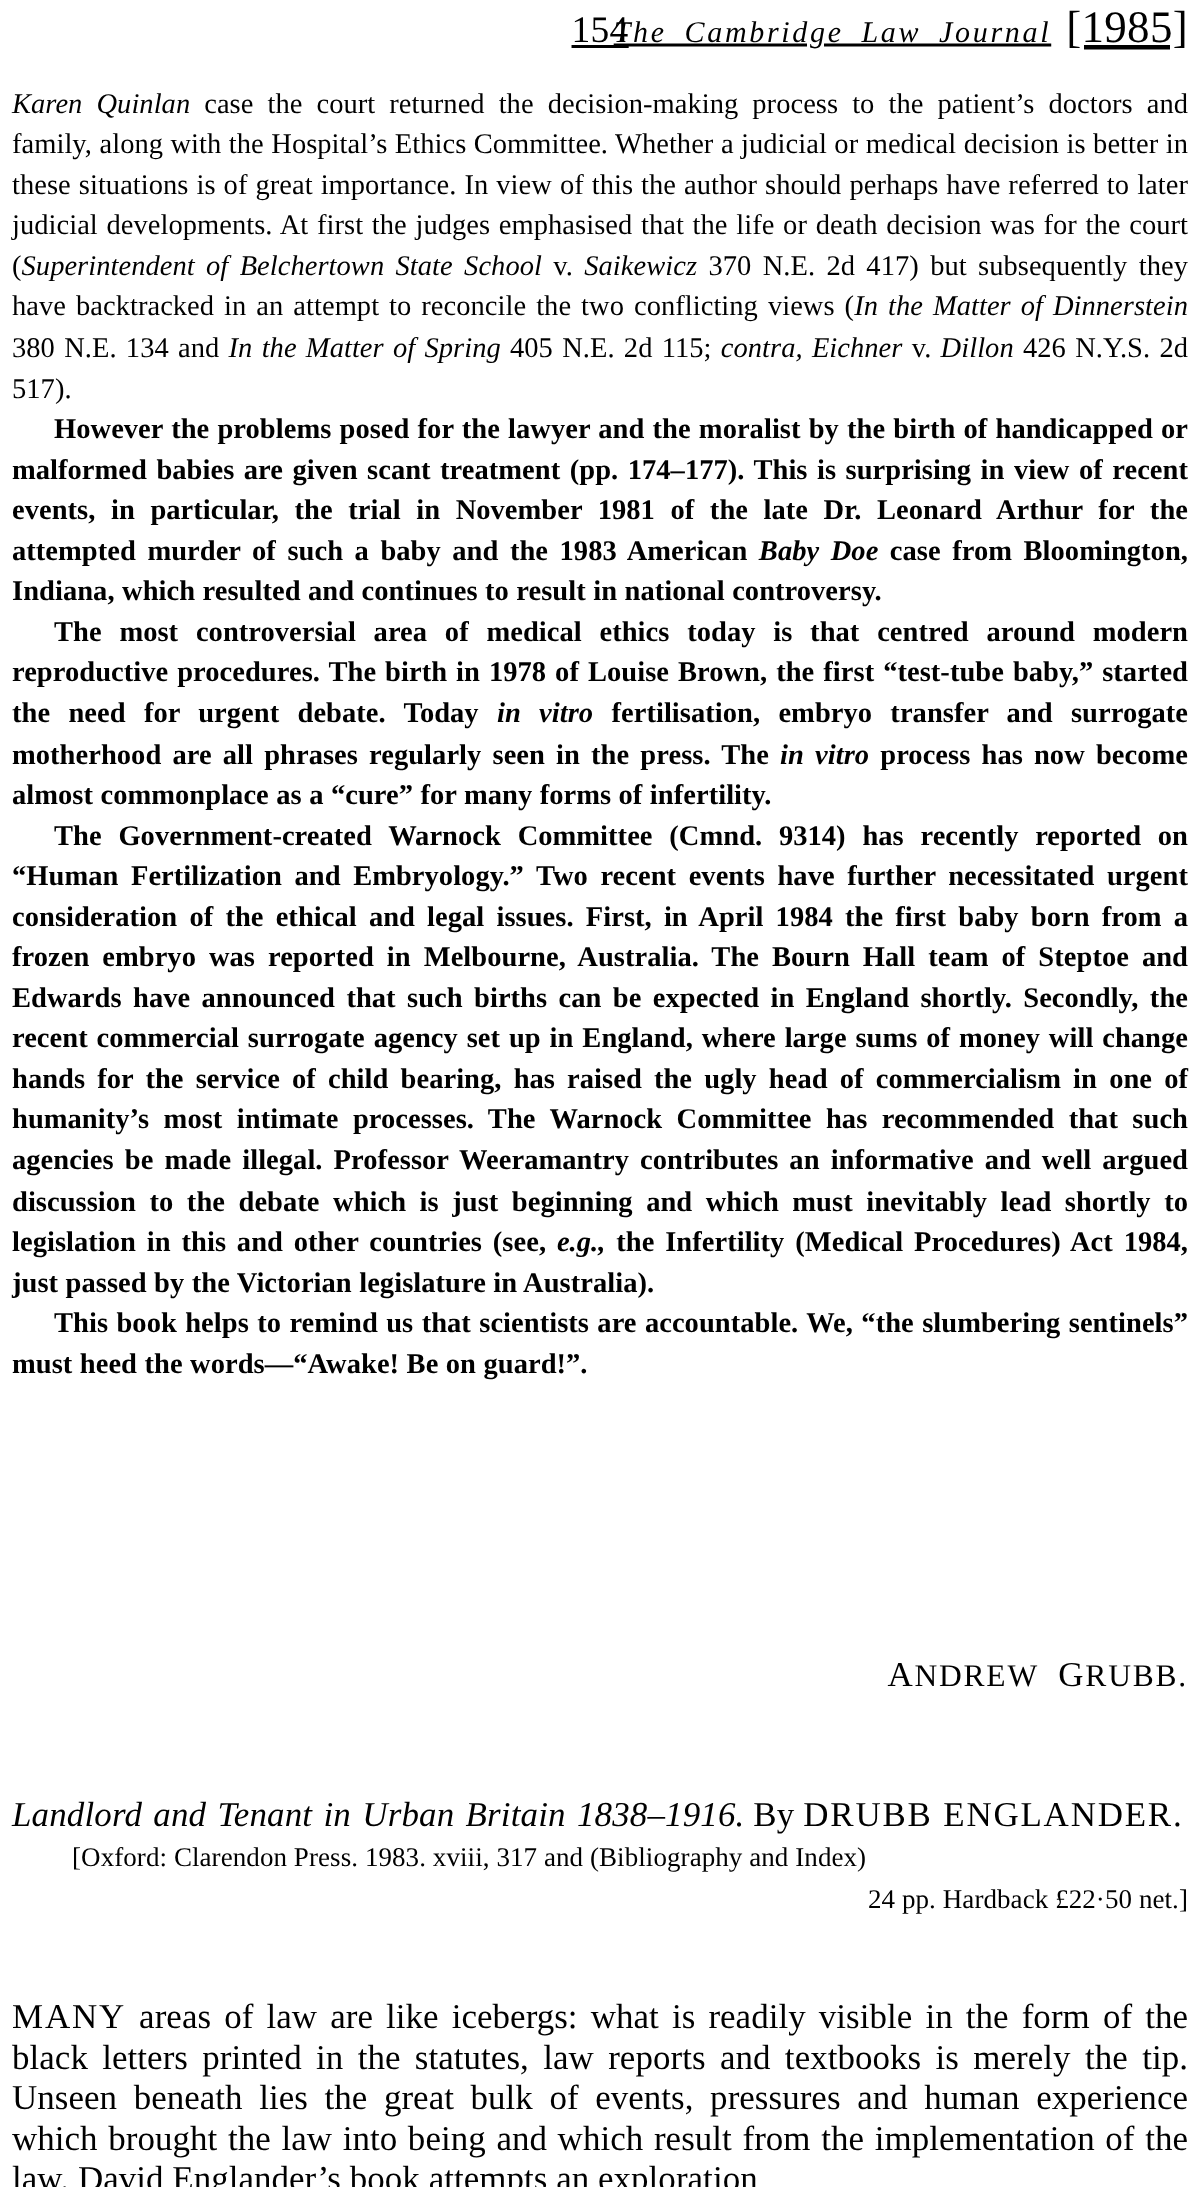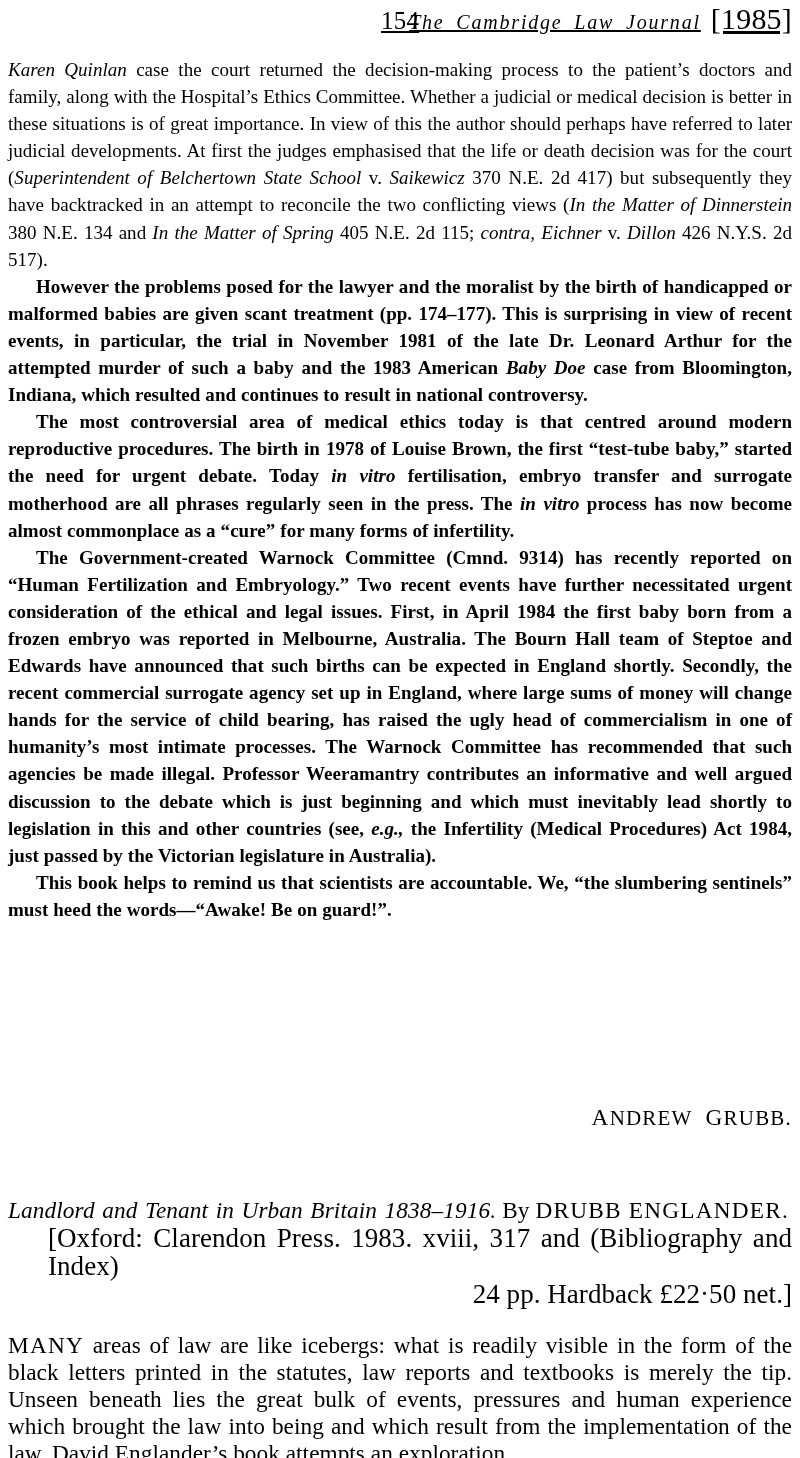--- a/index.html
+++ b/index.html
@@ -103,21 +103,21 @@
   .book-title-line {
     font-size: 23.3px;
     line-height: 28px;
     letter-spacing: 0.1px;
   }
   .book-title-line .title {
     font-style: italic;
     word-spacing: 1.6px;
   }
   .pub-line {
-    font-size: 27px;
+    font-size: 18px;
     line-height: 28px;
     margin-left: 40px;
     width: 744px;
     text-align: justify;
     letter-spacing: 0.05px;
   }
   .pub-line.last { text-align: right; }
 
   
   .review-open {

